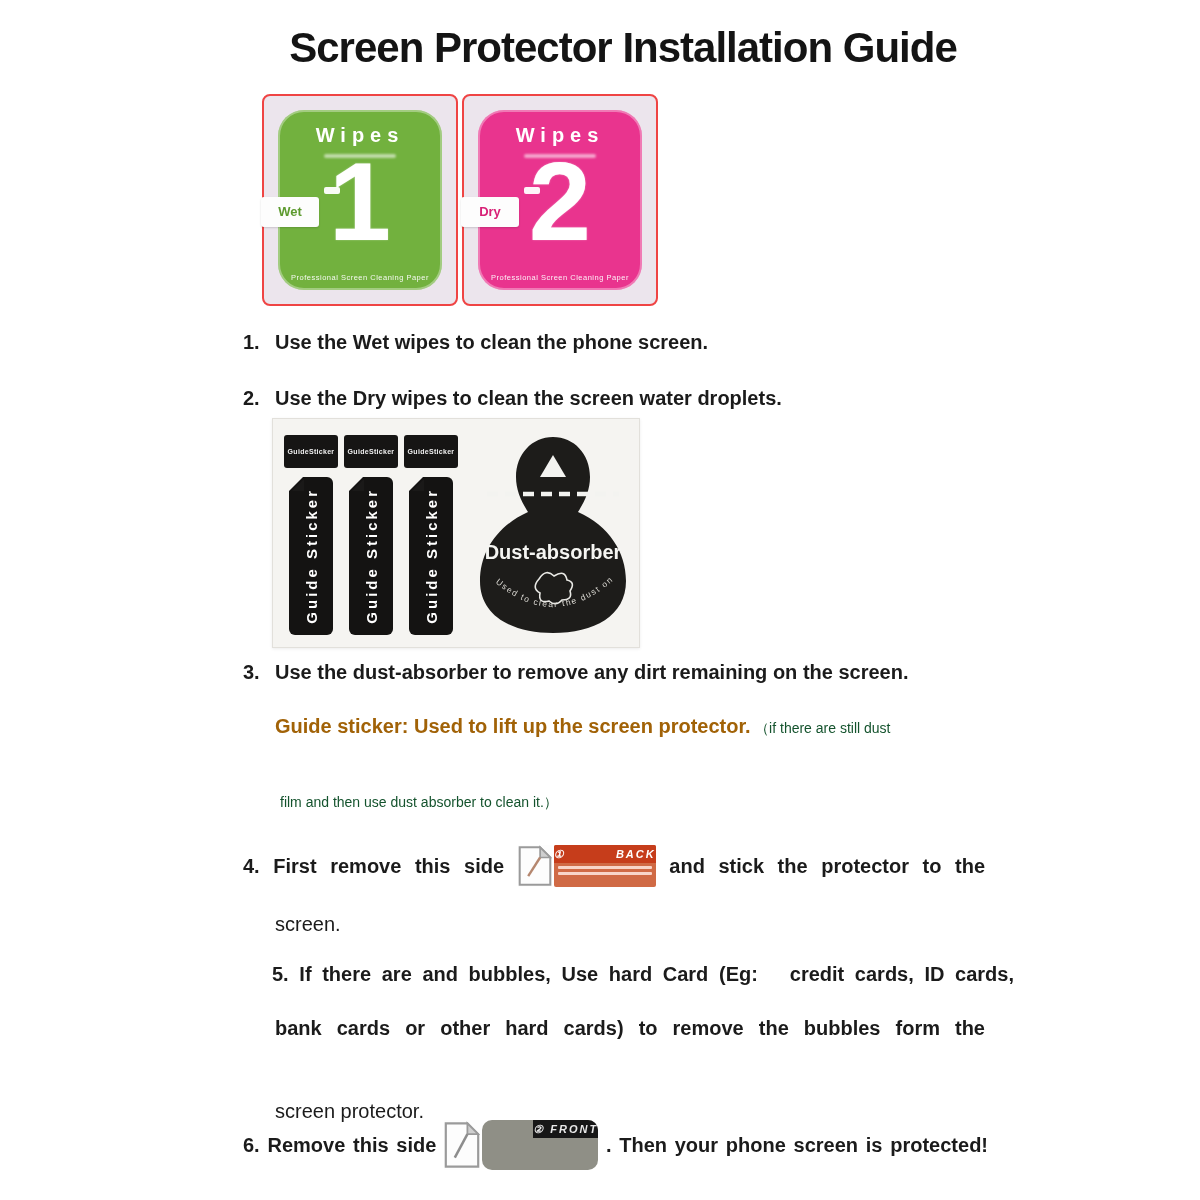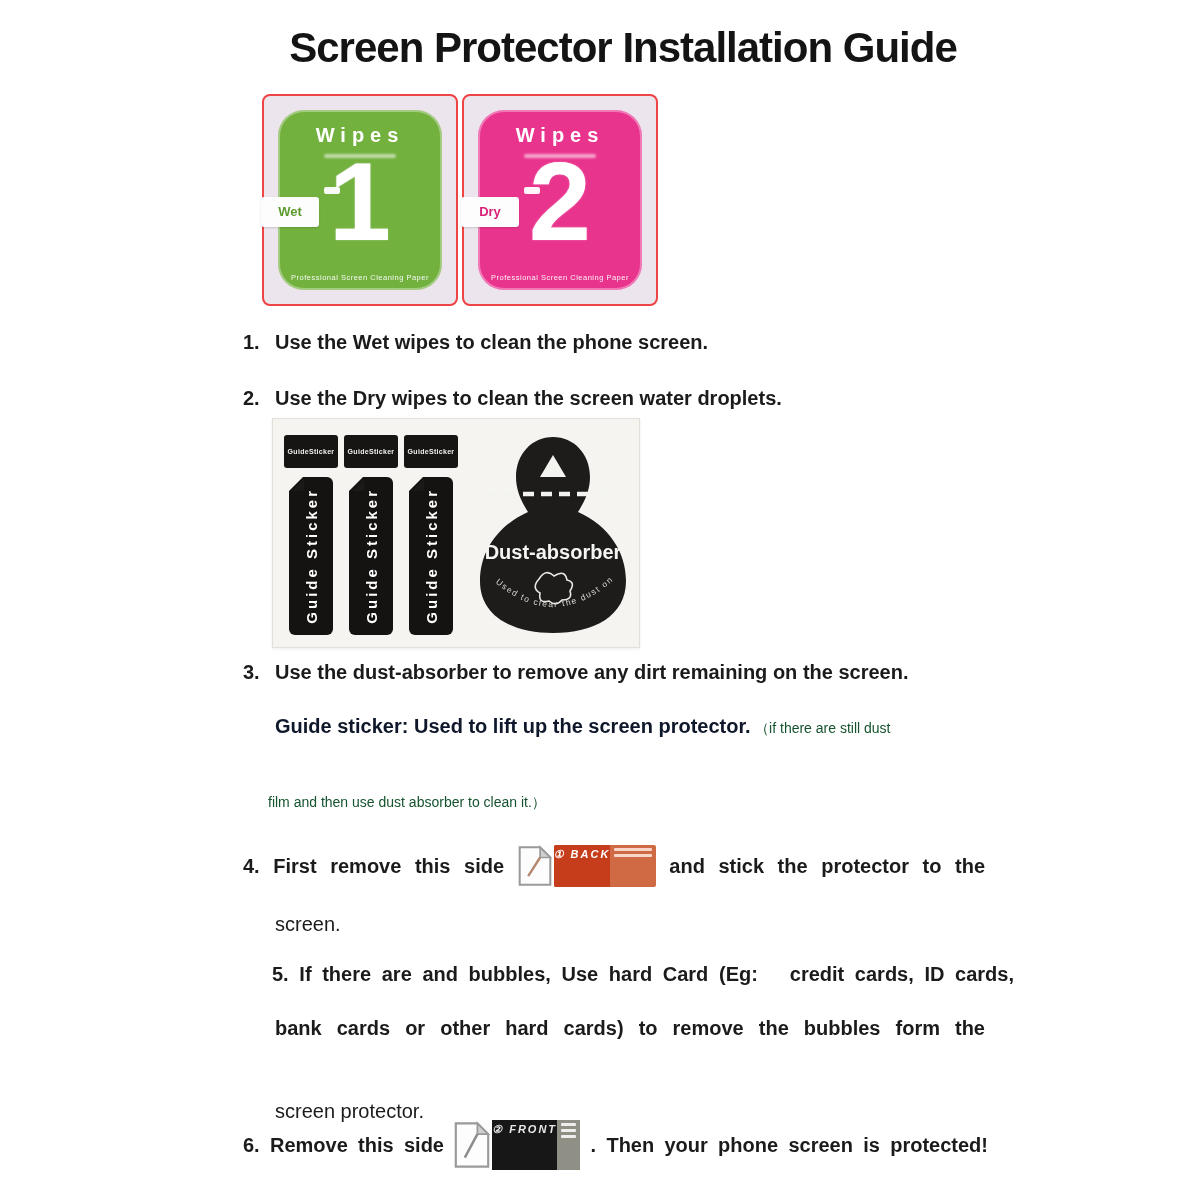--- a/index.html
+++ b/index.html
@@ -57,41 +57,41 @@
   
   .step { position:absolute; display:flex; color:#1b1b1b; font-size:20px; font-weight:700;
           line-height:26px; }
   .step .num { width:32px; flex:0 0 32px; }
   .plain { position:absolute; color:#1b1b1b; font-size:20px; font-weight:400; line-height:26px; }
 
   .jline { position:absolute; color:#1b1b1b; font-size:20px; font-weight:700;
            text-align:justify; text-align-last:justify; line-height:26px; }
   .jline .num { display:inline; }
 
-  .note-black { color:#0f172a; font-size:20px; font-weight:700;margin-top:16px; }
+  .note-black { color:#a16207; font-size:20px; font-weight:700;margin-top:16px; }
   .note-red { color:#14532d; font-size:14px; font-weight:400; }
   .note-line { position:absolute; line-height:26px; }
   .note-just { text-align:justify; text-align-last:justify; }
 
   
   .itag { display:inline-flex; align-items:stretch; vertical-align:middle; gap:2px;
           position:relative; top:-2px; }
   .peel-svg { display:block; background:#fdfdfd; }
-  .itag-body { display:flex; flex-direction:row; }
+  .itag-body { display:flex; flex-direction:column; }
   .itag-top { display:block; text-align:center; color:#fff; font-style:italic;
               font-weight:700; letter-spacing:2px; }
   .itag-stripes { display:block; flex:1; }
   .itag-stripes i { display:block; height:3px; margin:3px 4px 0 4px;
                     background:rgba(255,255,255,.78); border-radius:1px; }
 
   .back .itag-body { width:102px; height:42px; background:#d06a45; border-radius:2px; overflow:hidden; }
   .back .itag-top { background:#c63d1b; font-size:11px; line-height:18px; }
   .back .itag-stripes i { background:rgba(255,232,224,.85); }
 
-  .front .itag-body { width:88px; height:50px; background:#8f8f86; border-radius:0; overflow:hidden; }
+  .front .itag-body { width:116px; height:50px; background:#8f8f86; border-radius:10px; overflow:hidden;align-items:flex-end; }
   .front .itag-top { background:#171717; font-size:11px; line-height:18px; color:#e8e8e8; }
   .front .itag-stripes i { background:rgba(255,255,255,.85); }
 
   .row4 { left:243px; top:843px; width:742px; line-height:46px; }
   .row6 { left:243px; top:1116px; width:745px; line-height:58px; }
 </style>
 </head>
 <body>
 
 <div class="page">
@@ -165,21 +165,21 @@
 
   <div class="step" style="left:243px; top:659px;">
     <span class="num">3.</span>
     <span>Use the dust-absorber to remove any dirt remaining on the screen.</span>
   </div>
 
   <div class="note-line" style="left:275px; top:713px; width:712px;">
     <span class="note-black">Guide sticker: Used to lift up the screen protector.</span>
     <span class="note-red">（if there are still dust</span>
   </div>
-  <div class="note-line" style="left:268px; top:789px;">
+  <div class="note-line" style="left:280px; top:789px;">
     <span class="note-red">film and then use dust absorber to clean it.）</span>
   </div>
 
   <div class="jline row4">
     <span class="num">4.</span>
     <span>First remove this side</span>
     <span class="itag back">
       <svg class="peel-svg" width="34" height="42" viewBox="0 0 20 24">
         <path d="M1 1 H13 L19 7 V23 H1 Z" fill="#fdfdfd" stroke="#9a9a9a" stroke-width="1.2"></path>
         <path d="M13 1 L19 7 H13 Z" fill="#cfcfcf" stroke="#9a9a9a" stroke-width="1"></path>

